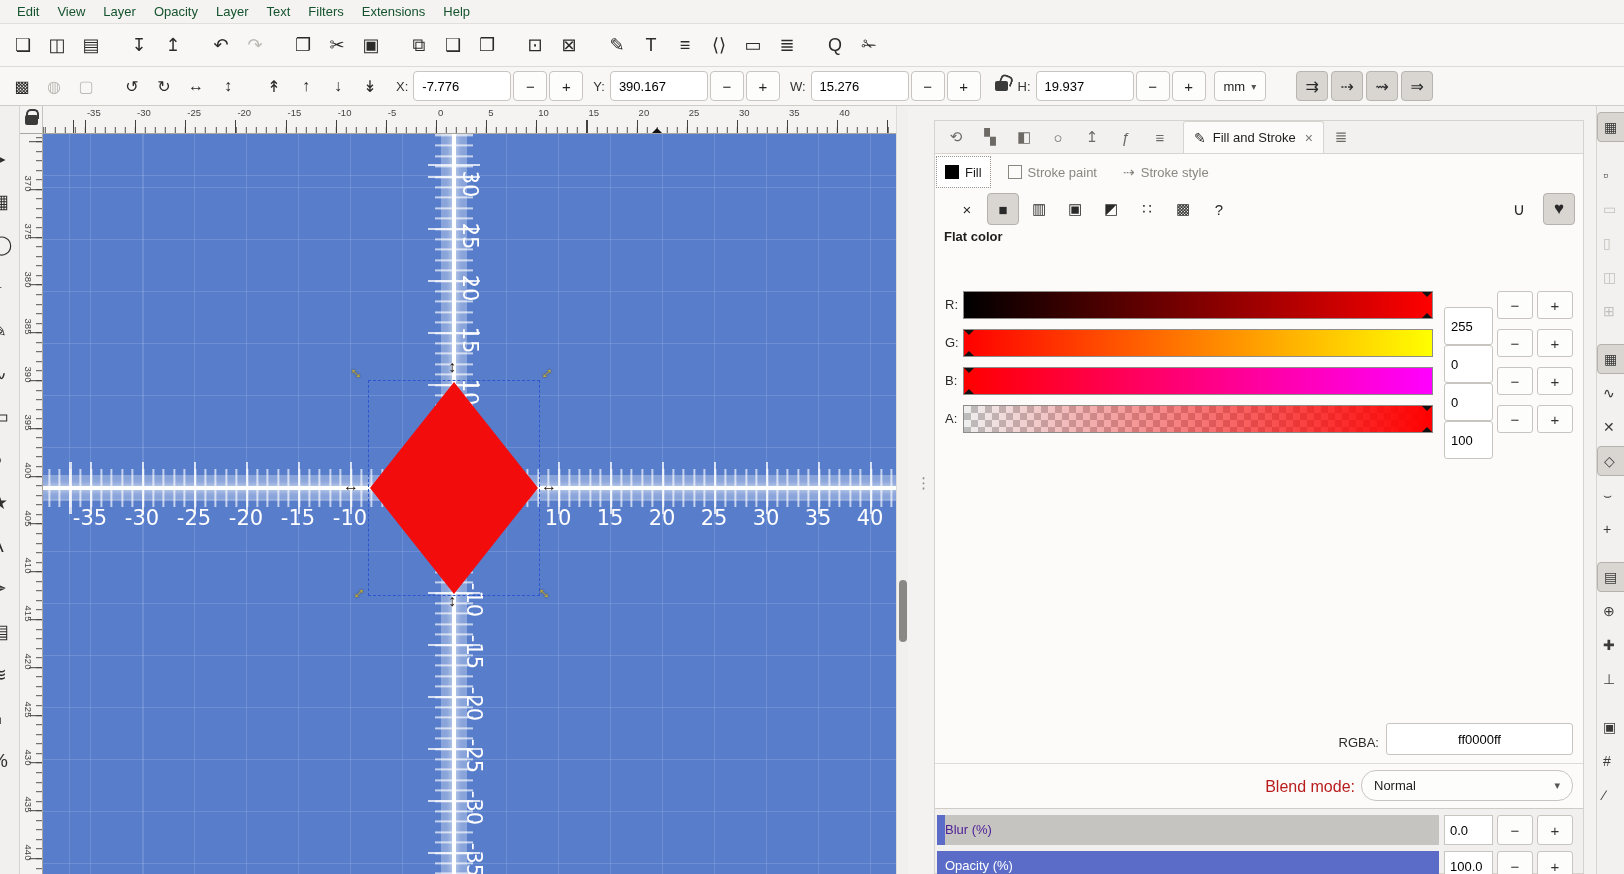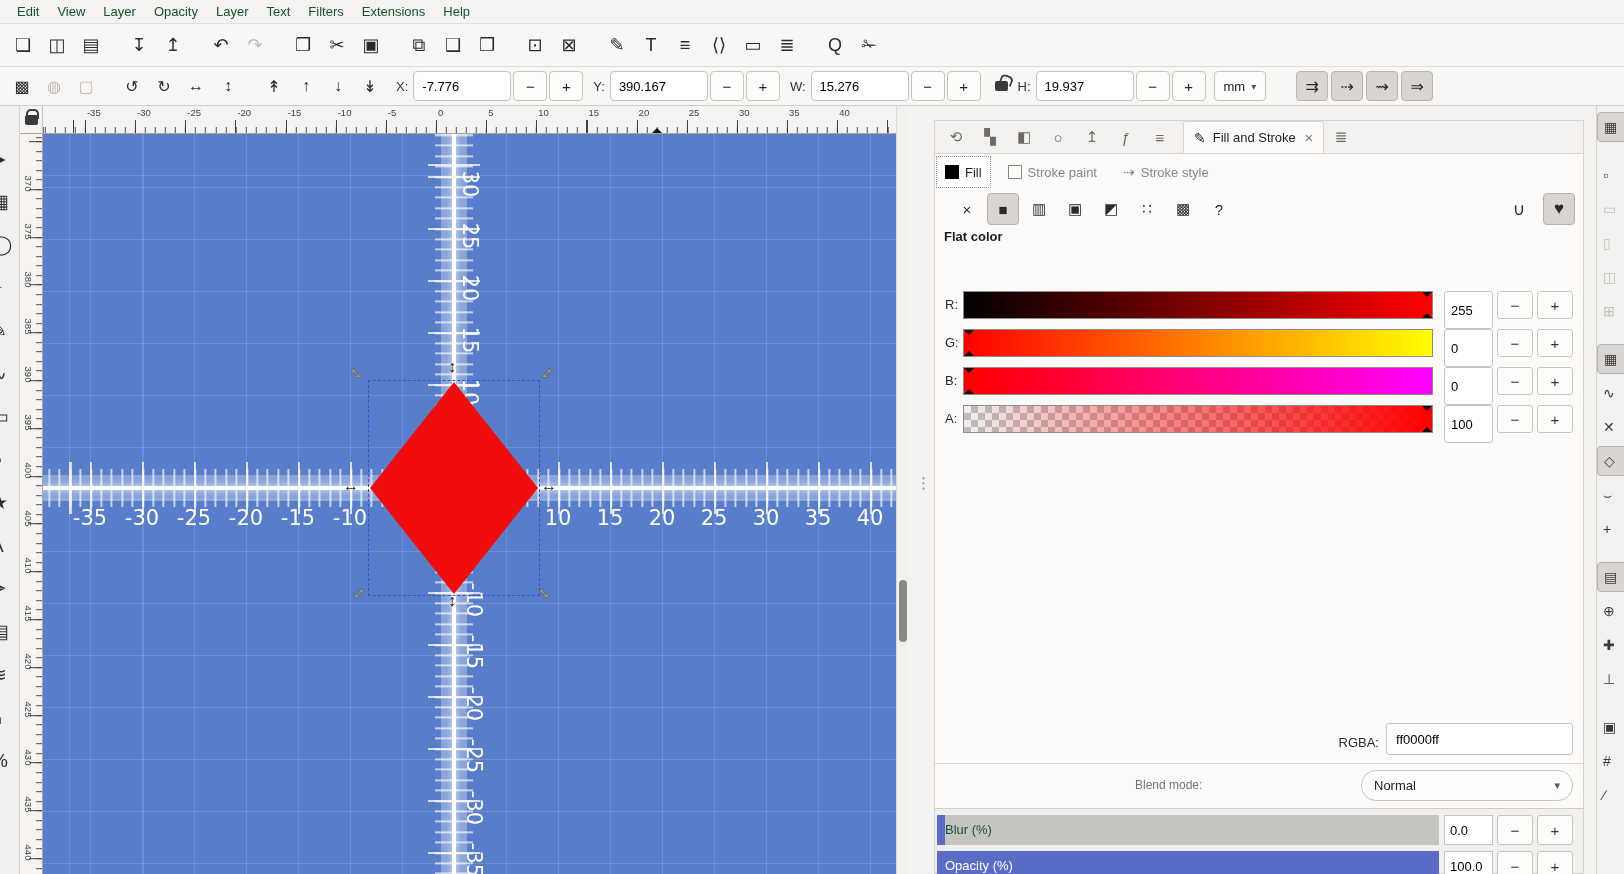--- a/index.html
+++ b/index.html
@@ -149,35 +149,35 @@
   .ctab { flex:1; border:1px solid #cfccc7; border-radius:4px; background:#fdfdfc;
     display:flex; align-items:center; justify-content:center; font-size:13px; color:#2a2a2a; }
   .ctab.active { background:#d8d5d1; border-color:#b5b2ad; }
 
   .srow { position:absolute; left:0; right:0; height:28px; }
   .slabel { position:absolute; left:10px; top:6px; font-size:13px; color:#2a2a2a; }
   .strack { position:absolute; left:28px; width:470px; top:0; height:28px; border:1px solid #8f8c88; }
   .scursor { position:absolute; top:0; bottom:0; width:0; }
   .scursor::before { content:""; position:absolute; top:0; left:-5px; border:5px solid transparent; border-top-color:#111; }
   .scursor::after { content:""; position:absolute; bottom:0; left:-5px; border:5px solid transparent; border-bottom-color:#111; }
-  .sval { position:absolute; left:509px; width:49px; top:0; height:28px; border:1px solid #c8c5c0;
+  .sval { position:absolute; left:509px; width:49px; top:16px; height:28px; border:1px solid #c8c5c0;
     border-radius:3px; background:#fff; font-size:13px; padding:18px 6px; font-family:"Liberation Sans",sans-serif; }
   .sbtn { position:absolute; top:0; width:36px; height:28px; border:1px solid #c8c5c0; border-radius:3px;
     background:#fdfdfc; display:flex; align-items:center; justify-content:center; font-size:15px; color:#333; }
   .sbtn.minus { left:562px; } .sbtn.plus { left:602px; }
 
   #bottom-icons { position:absolute; left:8px; top:606px; display:flex; gap:9px; align-items:center; }
   #bottom-icons .bi { font-size:16px; color:#9a9792; }
   #bottom-icons .bi.dark { color:#111; font-size:17px; }
   #rgba-label { position:absolute; left:384px; top:614px; width:60px; text-align:right; font-size:13px; color:#2a2a2a; }
   #rgba-input { position:absolute; left:451px; top:602px; width:187px; height:32px; border:1px solid #c8c5c0;
-    border-radius:3px; background:#fff; font-size:13px; padding:0 9px; font-family:"Liberation Sans",sans-serif; }
+    border-radius:3px; background:#fff; font-size:13px; padding:0 9px; font-family:"Liberation Sans",sans-serif;text-align:center; }
 
   .hsep { position:absolute; left:0; right:0; height:1px; background:#dedbd7; }
-  #blend-label { position:absolute; left:200px; top:657px; width:220px; text-align:left; font-size:12px; color:#737373; }
+  #blend-label { position:absolute; left:200px; top:657px; width:220px; text-align:right; font-size:16px; color:#b91c1c; }
   #blend-dd { position:absolute; left:426px; top:649px; width:212px; height:31px; border:1px solid #c8c5c0;
     border-radius:15px; background:#fdfdfc; display:flex; align-items:center; font-size:13px; padding:0 12px; justify-content:space-between; }
 
   #filter-area { position:absolute; left:0; right:0; top:687px; bottom:0; background:#f1f0ee; border-top:1px solid #cfccc7; }
   .frow { position:absolute; left:0; right:0; height:30px; }
   .ftrack { position:absolute; left:2px; width:502px; top:0; height:30px; }
   .ftrack .fl { position:absolute; left:8px; top:7px; font-size:13px; }
   .fval { position:absolute; left:509px; width:49px; top:0; height:30px; border:1px solid #c8c5c0;
     background:#fff; font-size:13px; padding:0 5px; font-family:"Liberation Sans",sans-serif; }
   .fbtn { position:absolute; top:0; width:36px; height:30px; border:1px solid #c8c5c0; border-radius:3px;
@@ -594,21 +594,21 @@
   <div id="blend-label">Blend mode:</div>
   <div id="blend-dd">
     <span>Normal</span>
     <span style="color:#555;font-size:11px;">▾</span>
   </div>
 
   <div id="filter-area">
     <div class="frow" style="top:6px;">
       <div class="ftrack" id="blur-track" style="background:#c6c4c1;">
         <div style="position:absolute;left:0;top:0;bottom:0;width:8px;background:#5a6cc8;"></div>
-        <span class="fl" style="color:#14532d;">Blur (%)</span>
+        <span class="fl" style="color:#4c1d95;">Blur (%)</span>
       </div>
       <input class="fval" readonly="" value="0.0" style="">
       <span class="fbtn" style="left:562px;">−</span>
       <span class="fbtn" style="left:602px;">+</span>
     </div>
     <div class="frow" style="top:42px;">
       <div class="ftrack" style="background:#5a6cc8;">
         <span class="fl" style="color:#fff;">Opacity (%)</span>
       </div>
       <input class="fval" readonly="" value="100.0" style="">

